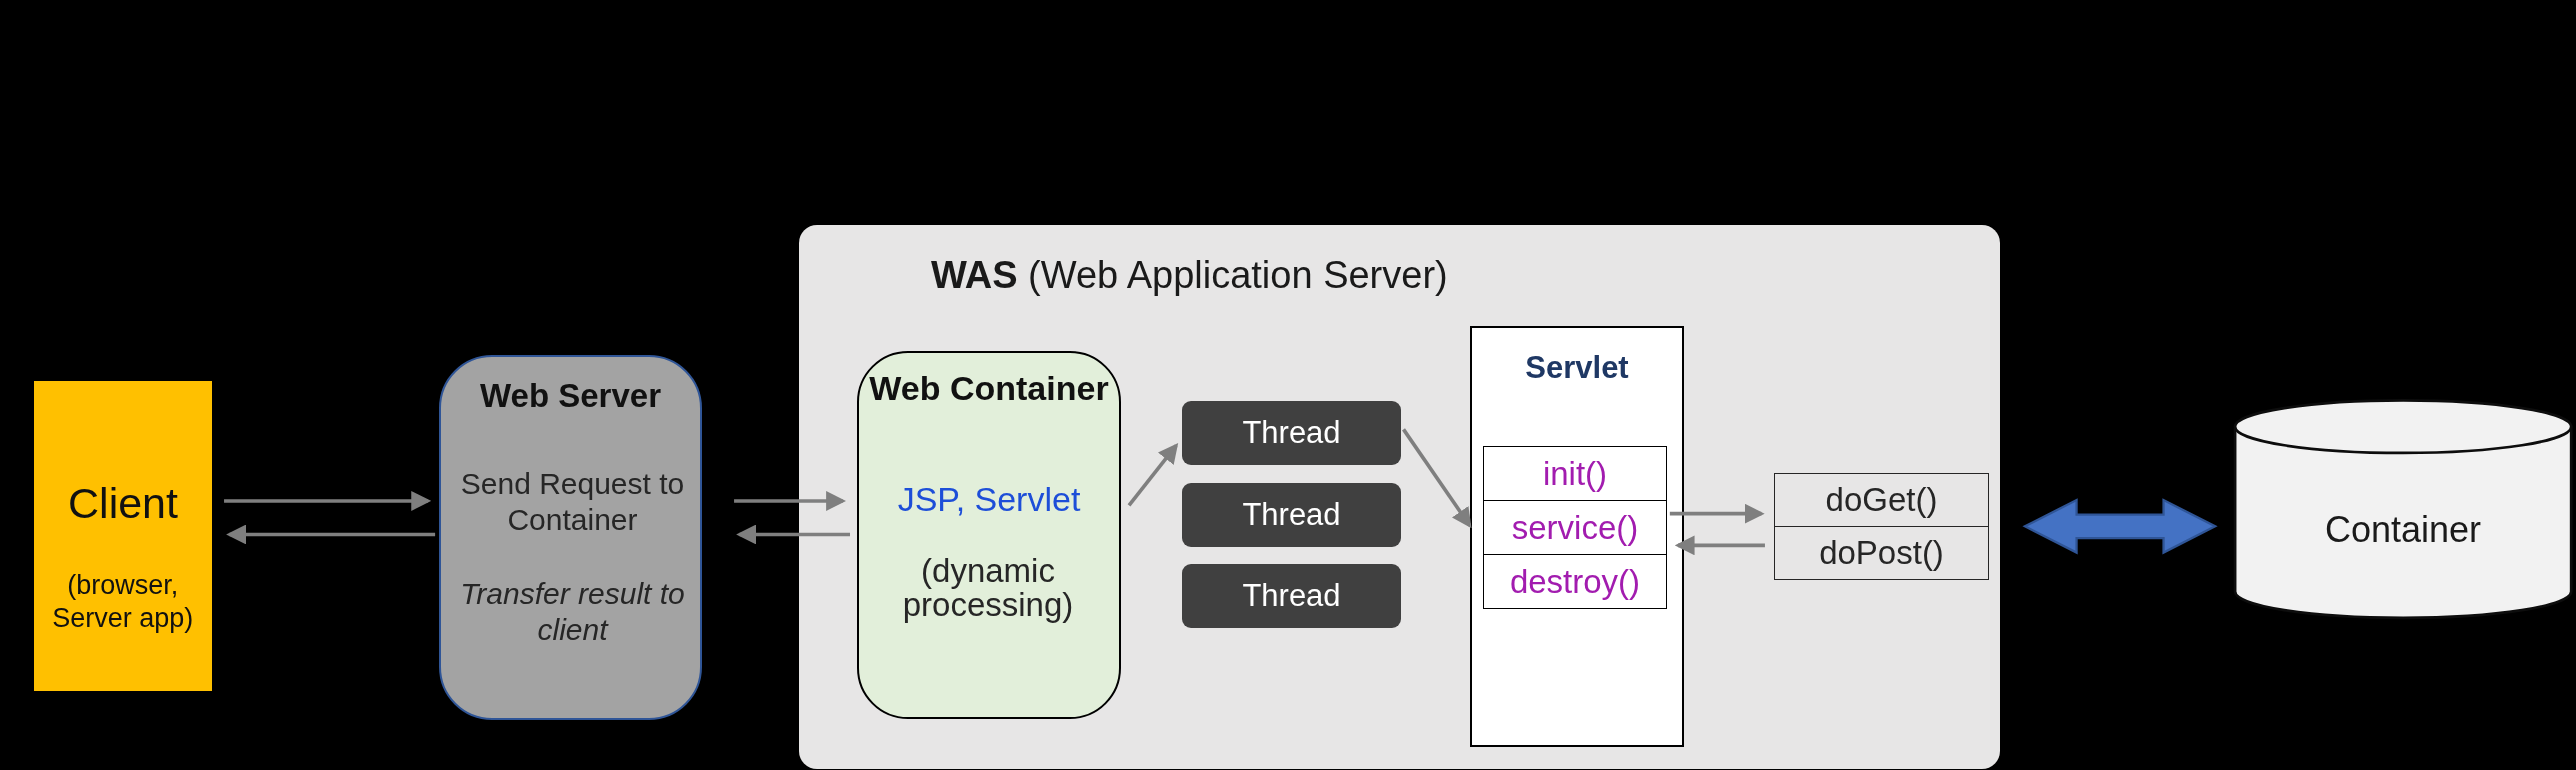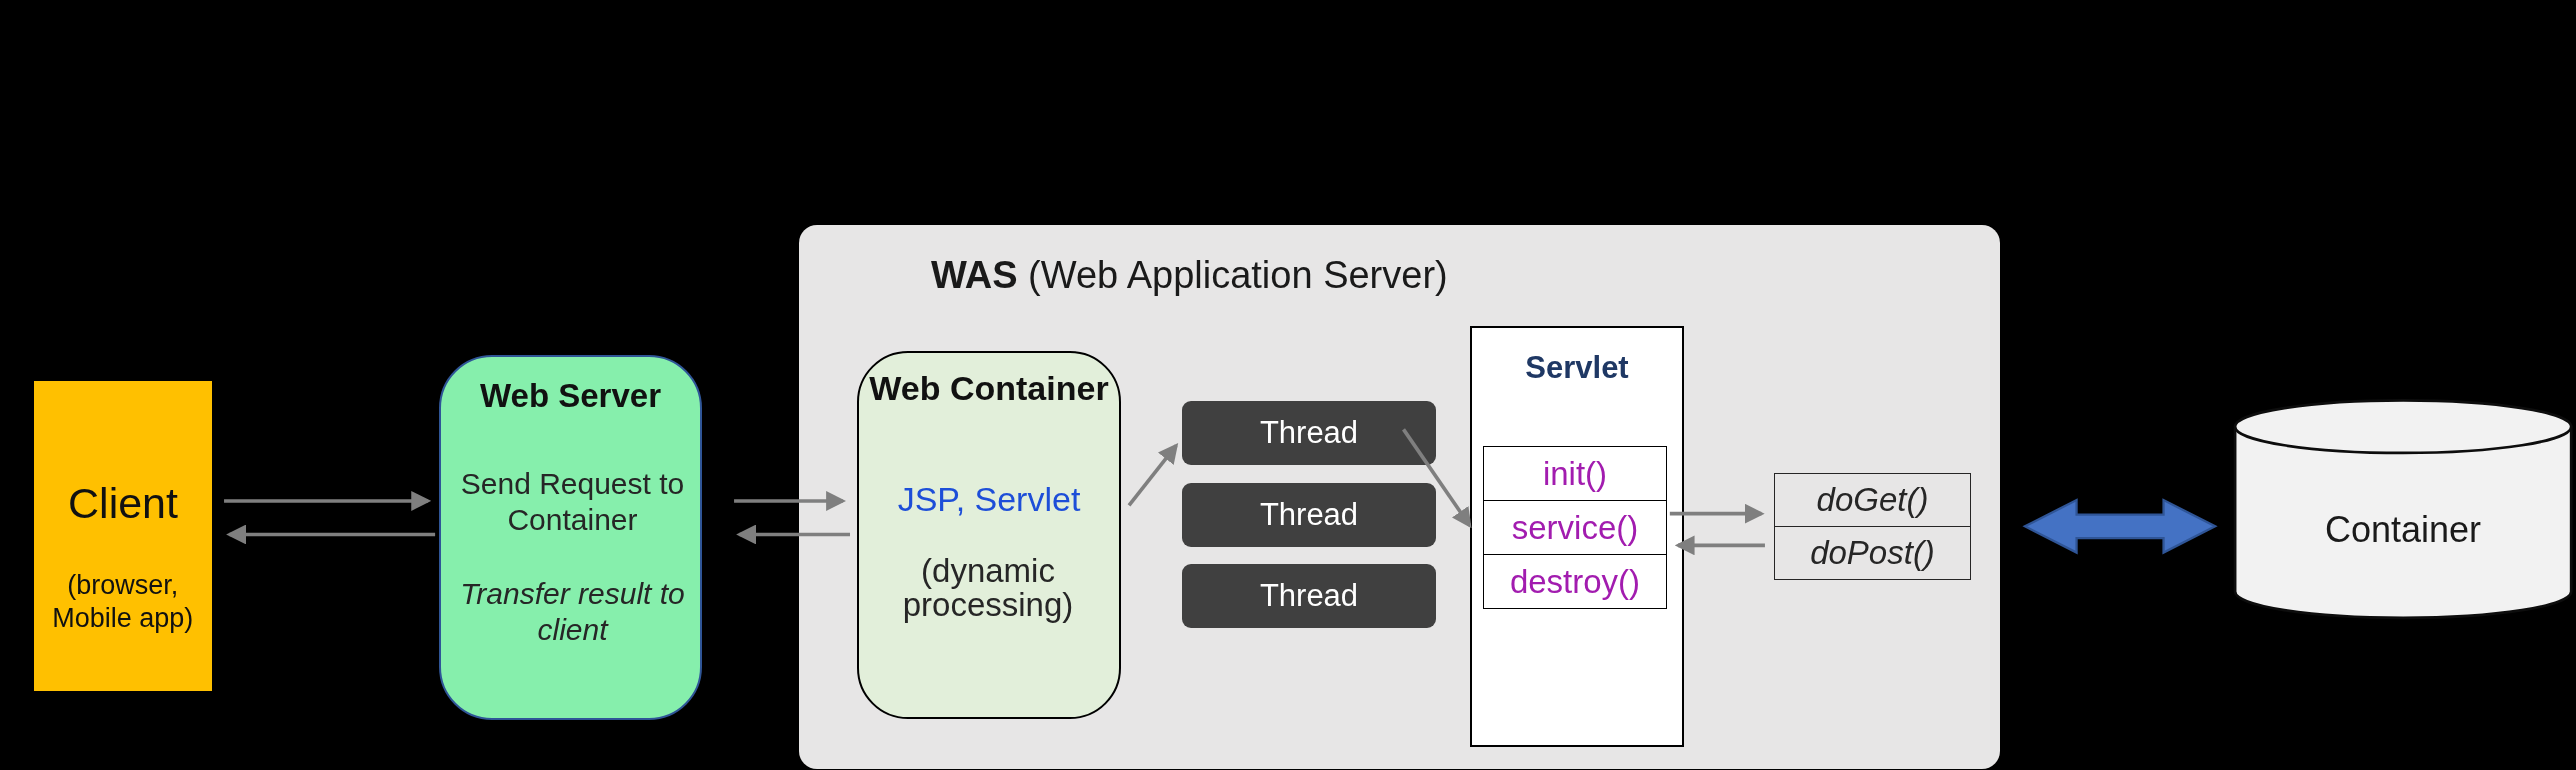--- a/index.html
+++ b/index.html
@@ -9,71 +9,71 @@
   }
   .abs{position:absolute;}
   .center{text-align:center;}
 
   
   .client-box{left:34px;top:381px;width:178px;height:310px;background:#FFC000;}
   .client-title{left:0;top:98px;width:100%;font-size:43px;font-weight:400;color:#111;}
   .client-sub{left:7.2px;top:188px;width:163px;font-size:27px;line-height:33px;color:#111;}
 
   
-  .ws-box{left:439px;top:355px;width:263px;height:365px;background:#86efac;
+  .ws-box{left:439px;top:355px;width:263px;height:365px;background:#a3a3a3;
           border:2.7px solid #2F5597;border-radius:53px;box-sizing:border-box;}
   .ws-title{left:0;top:20px;width:100%;font-size:33px;font-weight:700;color:#111;}
   .ws-line1{left:18px;top:109px;width:227px;font-size:30px;line-height:36px;color:#262626;}
   .ws-line2{left:18px;top:219px;width:227px;font-size:30px;line-height:36px;color:#262626;font-style:italic;}
 
   
   .was-box{left:799px;top:225px;width:1201px;height:544px;background:#E7E6E6;border-radius:18px;}
   .was-title{left:132px;top:29px;font-size:38px;color:#1a1a1a;white-space:nowrap;}
   .was-title b{font-weight:700;}
 
   
   .wc-box{left:58px;top:126px;width:264px;height:368px;background:#E2EFDA;
           border:2.7px solid #000;border-radius:51px;box-sizing:border-box;}
   .wc-title{left:0;top:16.3px;width:100%;font-size:34px;font-weight:700;color:#111;}
   .wc-tech{left:0;top:127px;width:100%;font-size:34px;color:#1d4ed8;}
   .wc-note{left:27px;top:201px;width:204px;font-size:33px;line-height:34px;color:#262626;}
 
   
-  .thread{left:383px;width:254px;height:64px;background:#404040;border-radius:9px;
+  .thread{left:383px;width:219px;height:64px;background:#404040;border-radius:9px;
           color:#FFFFFF;font-size:31px;display:flex;align-items:center;justify-content:center;}
   .t1{top:176px;} .t2{top:258px;} .t3{top:339px;}
 
   
   .servlet-box{left:671px;top:101px;width:214px;height:421px;background:#fff;
                border:2.7px solid #000;box-sizing:border-box;}
   .servlet-title{left:0;top:22px;width:100%;font-size:31px;font-weight:700;color:#1F3864;}
   .methods{left:11px;top:118px;width:184px;border:1.8px solid #000;box-sizing:border-box;background:#fff;}
   .method{height:53px;display:flex;align-items:center;justify-content:center;
           font-size:33px;color:#a21caf;border-bottom:1.8px solid #000;}
   .method:last-child{border-bottom:none;}
 
   
-  .handlers{left:975px;top:248px;width:197px;border:1.8px solid #262626;box-sizing:border-box;background:#E7E6E6;font-style:italic;}
+  .handlers{left:975px;top:248px;width:215px;border:1.8px solid #262626;box-sizing:border-box;background:#E7E6E6;}
   .handler{height:52px;display:flex;align-items:center;justify-content:center;
            font-size:33px;color:#262626;border-bottom:1.8px solid #262626;}
   .handler:last-child{border-bottom:none;}
 
   
   .db-label{left:2235px;top:509px;width:336px;font-size:36px;color:#1a1a1a;}
 
   svg.layer{position:absolute;left:0;top:0;width:2576px;height:770px;pointer-events:none;}
 </style>
 </head>
 <body>
 
 <div id="stage">
 
   <div class="abs client-box">
     <div class="abs client-title center">Client</div>
-    <div class="abs client-sub center">(browser, Mobile app)</div>
+    <div class="abs client-sub center">(browser, Server app)</div>
   </div>
 
   <div class="abs ws-box">
     <div class="abs ws-title center">Web Server</div>
     <div class="abs ws-line1 center">Send Request to Container</div>
     <div class="abs ws-line2 center">Transfer result to client</div>
   </div>
 
   <div class="abs was-box">
     <div class="abs was-title">

